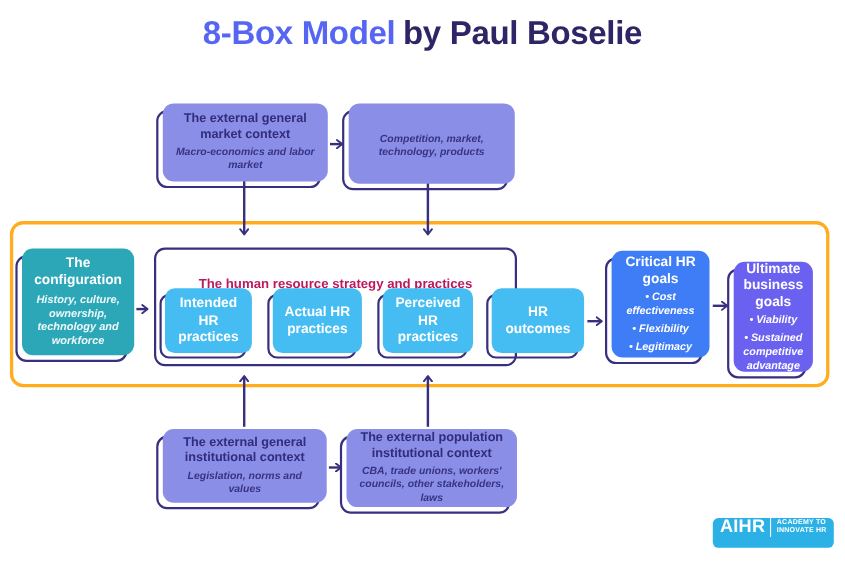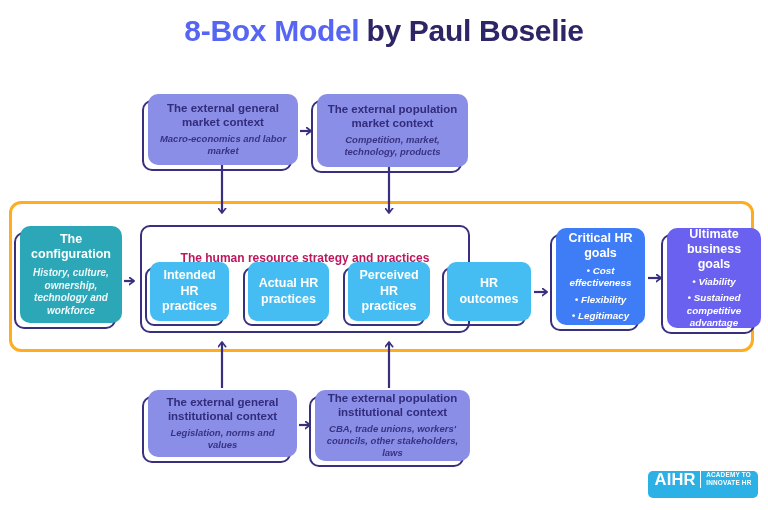--- a/index.html
+++ b/index.html
@@ -104,21 +104,20 @@
     <div class="sbox-outline"></div>
     <div class="sbox-fill">
       <div class="b-title">The external general market context</div>
       <div class="b-sub">Macro-economics and labor market</div>
     </div>
   </div>
 
   <div class="sbox lavender" style="left:317px;top:94px;width:151px;height:73px">
     <div class="sbox-outline"></div>
     <div class="sbox-fill">
-      <div class="b-title">The external population market context</div>
       <div class="b-sub">Competition, market, technology, products</div>
     </div>
   </div>
 
   <div class="sbox teal" style="left:20px;top:226px;width:102px;height:97px">
     <div class="sbox-outline"></div>
     <div class="sbox-fill">
       <div class="b-title">The configuration</div>
       <div class="b-sub">History, culture, ownership, technology and workforce</div>
     </div>
@@ -159,21 +158,21 @@
   <div class="sbox blue" style="left:556px;top:228px;width:89px;height:97px">
     <div class="sbox-outline"></div>
     <div class="sbox-fill">
       <div class="goal-title">Critical HR goals</div>
       <div class="goal-item">Cost effectiveness</div>
       <div class="goal-item">Flexibility</div>
       <div class="goal-item">Legitimacy</div>
     </div>
   </div>
 
-  <div class="sbox purple" style="left:667px;top:228px;width:94px;height:100px">
+  <div class="sbox purple" style="left:667px;top:238px;width:72px;height:100px">
     <div class="sbox-outline"></div>
     <div class="sbox-fill">
       <div class="goal-title">Ultimate business goals</div>
       <div class="goal-item">Viability</div>
       <div class="goal-item">Sustained competitive advantage</div>
     </div>
   </div>
 
   <div class="sbox lavender" style="left:315px;top:390px;width:155px;height:71px">
     <div class="sbox-outline"></div>

